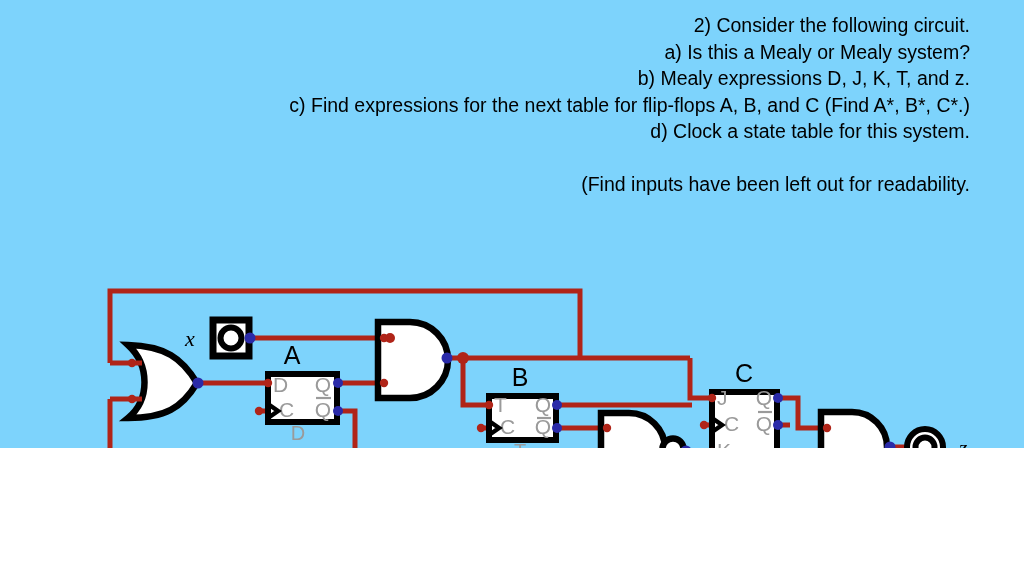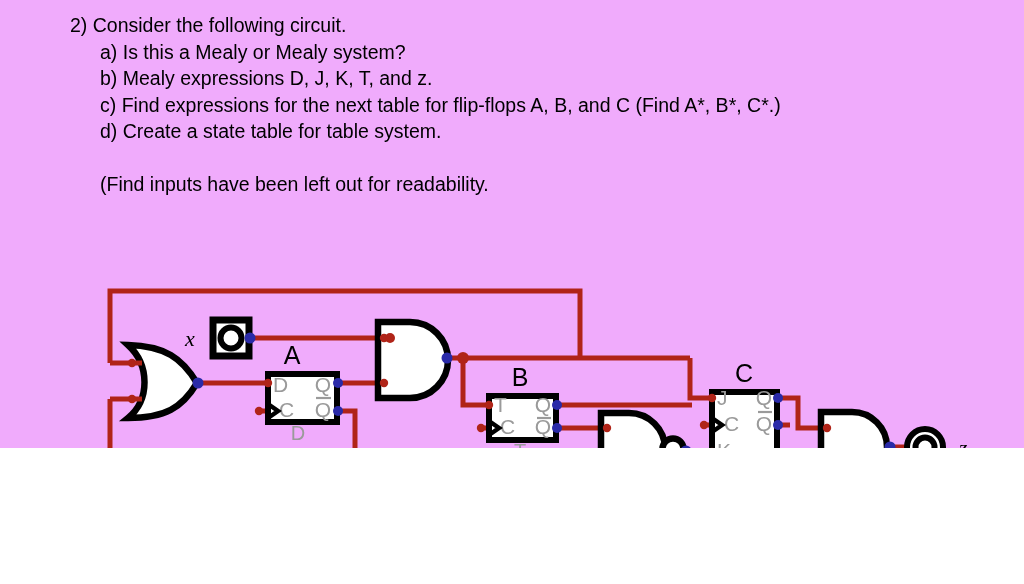--- a/index.html
+++ b/index.html
@@ -4,23 +4,24 @@
 <style>
   html, body {
     margin: 0;
     padding: 0;
     background: #ffffff;
   }
   #page {
     position: relative;
     width: 1024px;
     height: 448px;
-    background: #f0abfc;
+    background: #7dd3fc;
     overflow: hidden;
     font-family: "Liberation Sans", sans-serif;
+    text-align: right;
   }
   .question-block {
     position: absolute;
     left: 70px;
     top: 12px;
     width: 900px;
   }
   .q-line {
     font-size: 19.5px;
     line-height: 26.5px;
@@ -98,21 +99,21 @@
 </head>
 <body>
 
 <div id="page">
 
   <div class="question-block">
     <div class="q-line">2) Consider the following circuit.</div>
     <div class="q-line indent">a) Is this a Mealy or Mealy system?</div>
     <div class="q-line indent">b) Mealy expressions D, J, K, T, and z.</div>
     <div class="q-line indent">c) Find expressions for the next table for flip-flops A, B, and C (Find A*, B*, C*.)</div>
-    <div class="q-line indent">d) Create a state table for table system.</div>
+    <div class="q-line indent">d) Clock a state table for this system.</div>
     <div class="q-line blank"></div>
     <div class="q-line indent">(Find inputs have been left out for readability.</div>
   </div>
 
   <div class="circuit-wrap">
   <svg class="circuit" viewBox="0 0 1024 584" xmlns="http://www.w3.org/2000/svg">
 
     <g>
 
       <path class="wire" d="M 110,363 L 110,291 L 580,291 L 580,358"></path>

